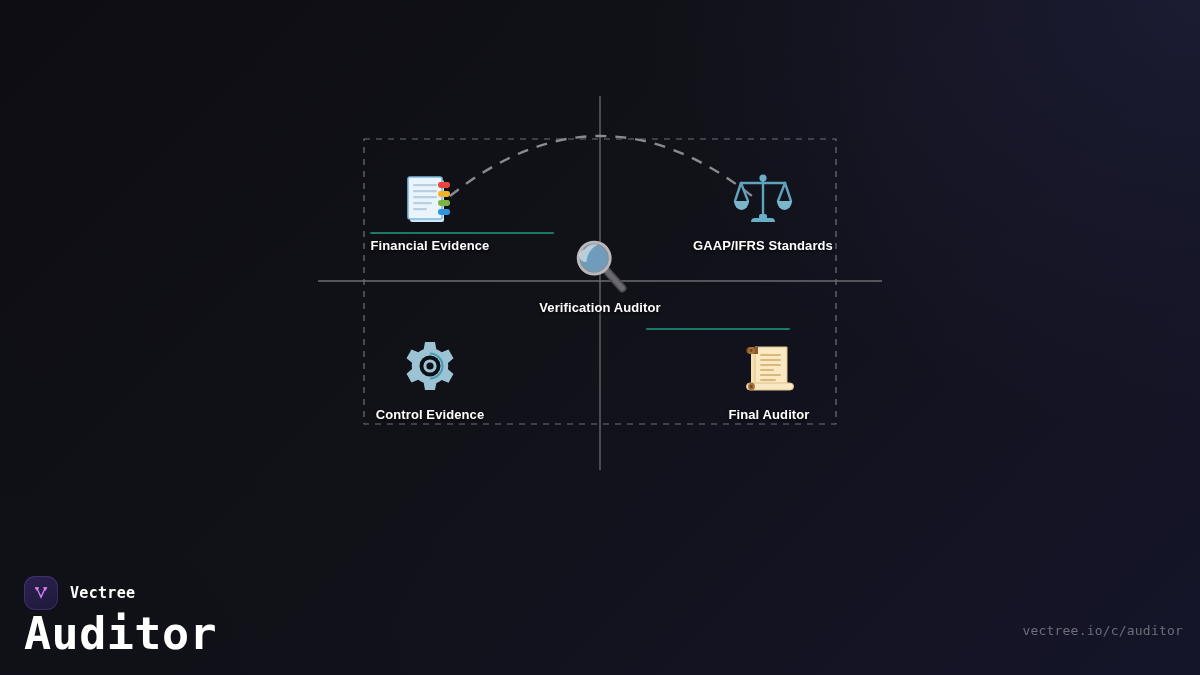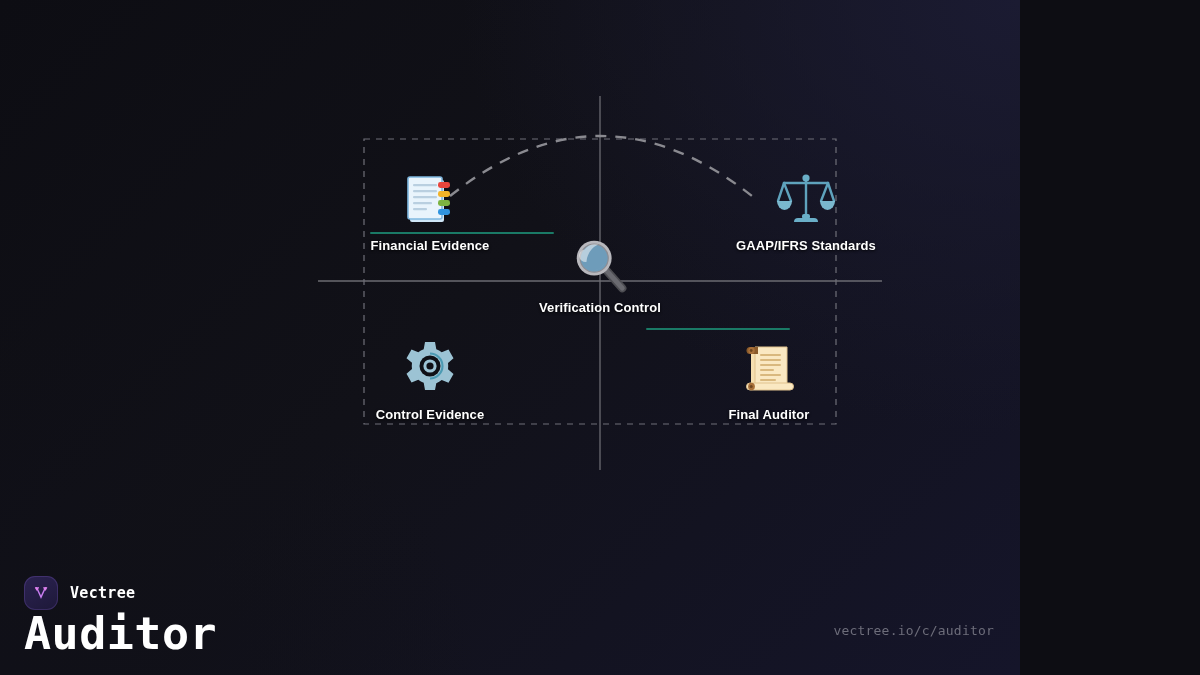--- a/index.html
+++ b/index.html
@@ -2,21 +2,21 @@
 <html><head>
 <meta charset="utf-8">
 <style>
   html, body {
     margin: 0;
     padding: 0;
     background: #0d0d13;
   }
   .canvas {
     position: relative;
-    width: 1020px;
+    width: 1200px;
     height: 675px;
     overflow: hidden;
     background:
       radial-gradient(ellipse 900px 700px at 100% 0%, #1b1b32 0%, rgba(27,27,50,0) 62%),
       radial-gradient(ellipse 800px 600px at 0% 100%, #101018 0%, rgba(16,16,24,0) 60%),
       linear-gradient(135deg, #0d0d13 0%, #111118 45%, #15152a 100%);
     font-family: "Liberation Sans", sans-serif;
     -webkit-font-smoothing: antialiased;
   }
 
@@ -106,21 +106,21 @@
     top: 610px;
     font-family: "DejaVu Sans Mono", "Liberation Mono", monospace;
     font-size: 45px;
     font-weight: bold;
     color: #ffffff;
     letter-spacing: 0.5px;
     line-height: 1.05;
   }
   .site-url {
     position: absolute;
-    right: 26px;
+    right: 17px;
     top: 623px;
     font-family: "DejaVu Sans Mono", "Liberation Mono", monospace;
     font-size: 13px;
     color: #6d6d7a;
     letter-spacing: 0.2px;
   }
 </style>
 </head>
 <body>
 
@@ -158,21 +158,21 @@
             <rect x="40" y="14" width="12" height="6" rx="2.4" fill="#e8453c"></rect>
             <rect x="40" y="23" width="12" height="6" rx="2.4" fill="#f3b328"></rect>
             <rect x="40" y="32" width="12" height="6" rx="2.4" fill="#7cb342"></rect>
             <rect x="40" y="41" width="12" height="6" rx="2.4" fill="#2f94e0"></rect>
           </g>
         </svg>
       </span>
       <div class="label">Financial Evidence</div>
     </div>
 
-    <div class="node" style="left:806px; top:168px;">
+    <div class="node" style="left:763px; top:168px;">
       <span class="glyph">
         <svg viewBox="0 0 64 64">
           <g stroke="#5fa3bd" stroke-width="2.4" fill="none" stroke-linecap="round">
             <line x1="32" y1="10" x2="32" y2="50"></line>
             <line x1="10" y1="15" x2="54" y2="15"></line>
             <line x1="10" y1="15" x2="4" y2="33"></line>
             <line x1="10" y1="15" x2="17" y2="33"></line>
             <line x1="54" y1="15" x2="47" y2="33"></line>
             <line x1="54" y1="15" x2="60" y2="33"></line>
           </g>
@@ -230,21 +230,21 @@
             <line x1="38" y1="39" x2="55" y2="58" stroke="#4d4d52" stroke-width="8.5" stroke-linecap="round"></line>
             <line x1="38" y1="39" x2="55" y2="58" stroke="#6a6a70" stroke-width="5" stroke-linecap="round"></line>
             <circle cx="26" cy="27" r="18" fill="#b8b8bd"></circle>
             <circle cx="26" cy="27" r="14.5" fill="#6e9cba"></circle>
             <circle cx="26" cy="27" r="14.5" fill="none" stroke="#8d8d93" stroke-width="1.2"></circle>
             <path d="M16 18 a14 14 0 0 1 14 -5 a22 22 0 0 0 -12 18 a6 6 0 0 1 -2 -13 z" fill="#ffffff" opacity="0.5"></path>
             <path d="M22 40 a14.5 14.5 0 0 0 15 -9 a15 15 0 0 1 -15 9 z" fill="#ffffff" opacity="0.35"></path>
           </g>
         </svg>
       </span>
-      <div class="label">Verification Control</div>
+      <div class="label">Verification Auditor</div>
     </div>
 
   </div>
 
   <div class="brandrow">
     <span class="logo-badge">
       <svg width="20" height="20" viewBox="0 0 24 24">
         <g stroke="#c77df0" stroke-width="1.7" fill="none" stroke-linecap="round">
           <path d="M7 6 L12 17 L17 6"></path>
         </g>

